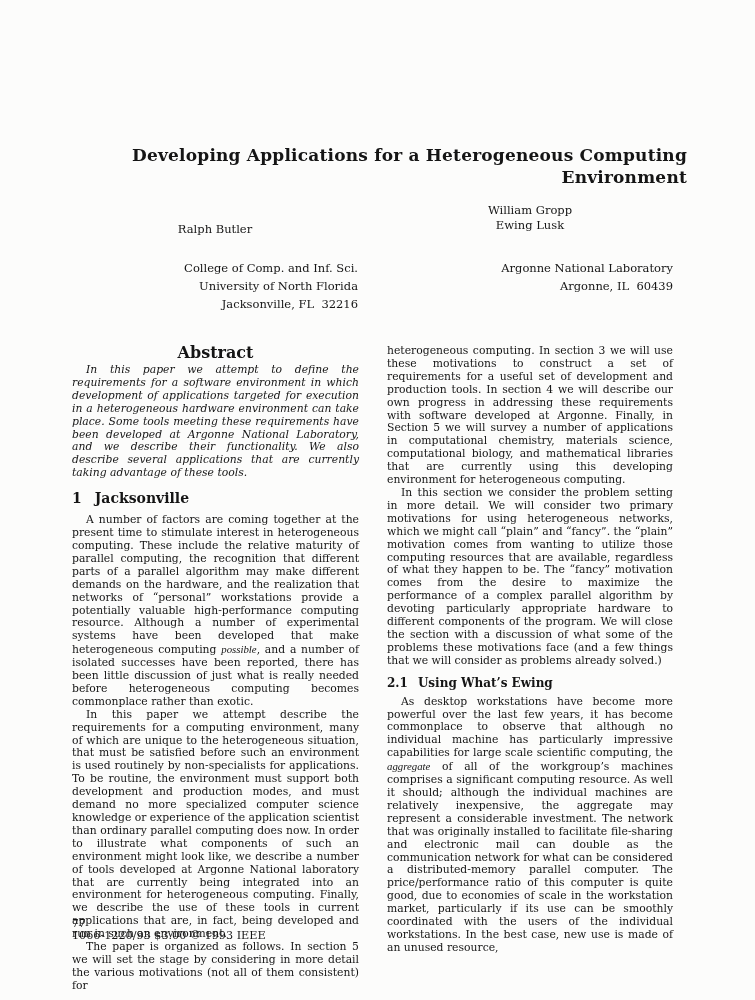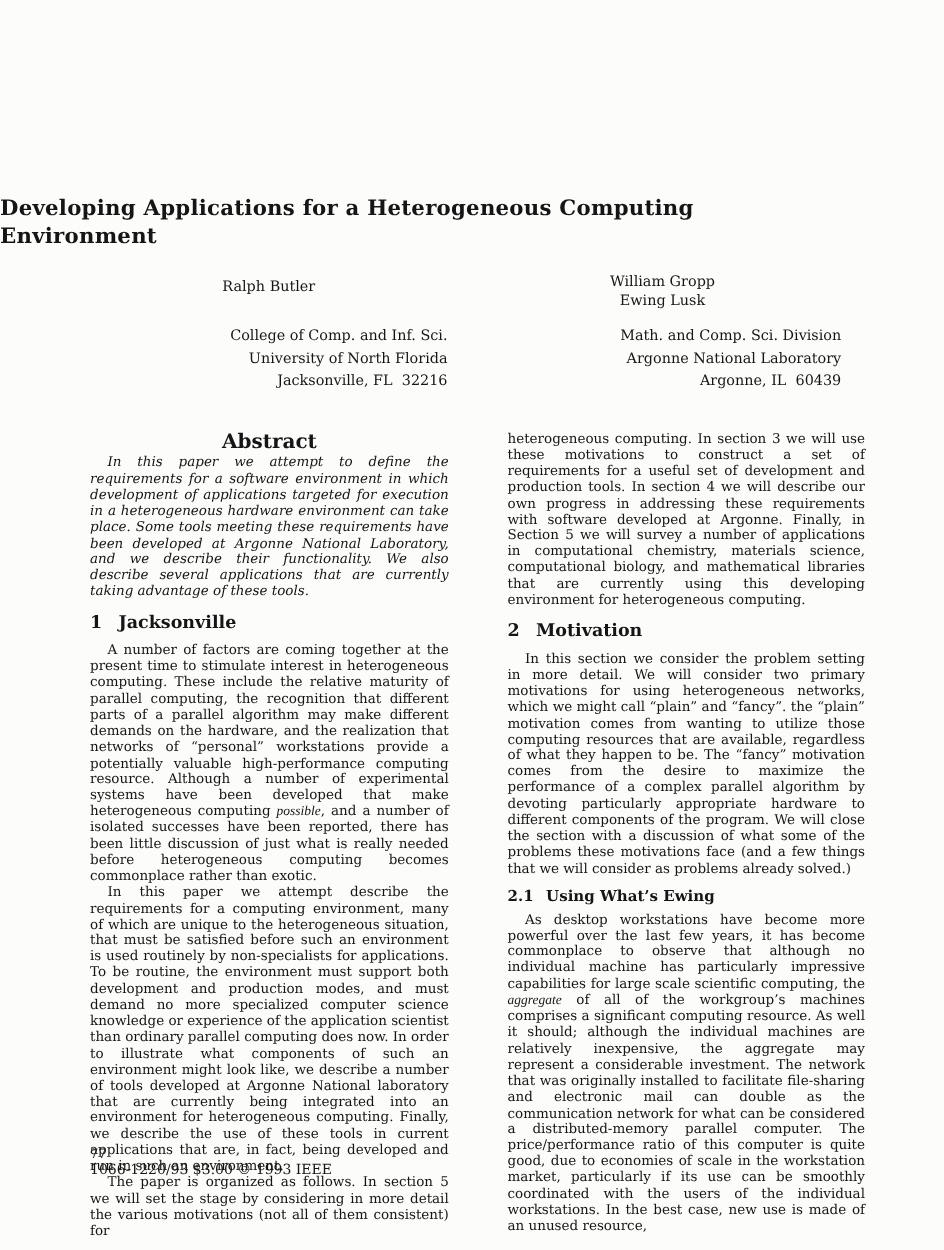--- a/index.html
+++ b/index.html
@@ -5,49 +5,49 @@
   html,body { margin:0; padding:0; background:#ffffff; }
   .page {
     position:relative;
     width:755px; height:1000px;
     background:#fcfcfb;
     font-family:"DejaVu Serif","Liberation Serif",serif;
     color:#151515;
     overflow:hidden;
   }
   .title {
-    position:absolute; top:156px; left:0; width:687px;
-    text-align:left;
+    position:absolute; top:144px; left:0; width:687px;
+    text-align:right;
   }
   .title-inner {
     display:inline-block; max-width:560px;
     font-size:17px; font-weight:bold; line-height:22px;
     letter-spacing:0.2px;
   }
   .authors-right-names {
-    position:absolute; top:218px; left:387px; width:286px;
+    position:absolute; top:203px; left:387px; width:286px;
     text-align:center; font-size:11.5px; line-height:15px;
   }
   .author-left-name {
     position:absolute; top:222px; left:72px; width:286px;
     text-align:center; font-size:11.5px; line-height:15px;
   }
   .affil {
     position:absolute; top:259px; width:286px;
     text-align:right; font-size:11.5px; line-height:18px;
   }
   .affil-left { left:72px; }
   .affil-right { left:387px; }
   .col {
     position:absolute; top:345px; width:287px;
     font-size:10.8px; line-height:12.9px; text-align:justify;
     hyphens:auto;
   }
   .col-left { left:72px; }
-  .col-right { left:387px; width:286px;margin-left:19px; }
+  .col-right { left:387px; width:286px; }
   .abstract-heading {
     text-align:center; font-size:16px; font-weight:bold;
     margin:0 0 4px 0; line-height:15px;
   }
   .abstract-body { font-style:italic; }
   p.para { margin:0; text-indent:14px; }
   p.para-noindent { margin:0; text-indent:0; }
   .sec-heading {
     font-size:14px; font-weight:bold; line-height:17px;
     margin:10px 0 7px 0; text-align:left; text-indent:0;
@@ -86,43 +86,39 @@
     <div>Ralph Butler</div>
   </div>
 
   <div class="affil affil-left">
     <div>College of Comp. and Inf. Sci.</div>
     <div>University of North Florida</div>
     <div>Jacksonville, FL&nbsp;&nbsp;32216</div>
   </div>
 
   <div class="affil affil-right">
-    <div>Math. and Comp. Sci. Division</div>
     <div>Argonne National Laboratory</div>
     <div>Argonne, IL&nbsp;&nbsp;60439</div>
   </div>
 
   <div class="col col-left">
     <div class="abstract-heading">Abstract</div>
     <p class="para abstract-body">In this paper we attempt to define the requirements for a software environment in which development of applications targeted for execution in a heterogeneous hardware environment can take place. Some tools meeting these requirements have been developed at Argonne National Laboratory, and we describe their functionality. We also describe several applications that are currently taking advantage of these tools.</p>
 
     <div class="sec-heading">
       <span class="sec-num">1</span><span>Jacksonville</span>
     </div>
     <p class="para"><span>A number of factors are coming together at the present time to stimulate interest in heterogeneous computing. These include the relative maturity of parallel computing, the recognition that different parts of a parallel algorithm may make different demands on the hardware, and the realization that networks of “personal” workstations provide a potentially valuable high-performance computing resource. Although a number of experimental systems have been developed that make heterogeneous computing </span><span class="em">possible</span><span>, and a number of isolated successes have been reported, there has been little discussion of just what is really needed before heterogeneous computing becomes commonplace rather than exotic.</span></p>
     <p class="para">In this paper we attempt describe the requirements for a computing environment, many of which are unique to the heterogeneous situation, that must be satisfied before such an environment is used routinely by non-specialists for applications. To be routine, the environment must support both development and production modes, and must demand no more specialized computer science knowledge or experience of the application scientist than ordinary parallel computing does now. In order to illustrate what components of such an environment might look like, we describe a number of tools developed at Argonne National laboratory that are currently being integrated into an environment for heterogeneous computing. Finally, we describe the use of these tools in current applications that are, in fact, being developed and run in such an environment.</p>
     <p class="para">The paper is organized as follows. In section 5 we will set the stage by considering in more detail the various motivations (not all of them consistent) for</p>
   </div>
 
   <div class="col col-right">
     <p class="para-noindent">heterogeneous computing. In section 3 we will use these motivations to construct a set of requirements for a useful set of development and production tools. In section 4 we will describe our own progress in addressing these requirements with software developed at Argonne. Finally, in Section 5 we will survey a number of applications in computational chemistry, materials science, computational biology, and mathematical libraries that are currently using this developing environment for heterogeneous computing.</p>
 
-    <div class="sec-heading">
-      <span class="sec-num">2</span><span>Motivation</span>
-    </div>
     <p class="para">In this section we consider the problem setting in more detail. We will consider two primary motivations for using heterogeneous networks, which we might call “plain” and “fancy”. the “plain” motivation comes from wanting to utilize those computing resources that are available, regardless of what they happen to be. The “fancy” motivation comes from the desire to maximize the performance of a complex parallel algorithm by devoting particularly appropriate hardware to different components of the program. We will close the section with a discussion of what some of the problems these motivations face (and a few things that we will consider as problems already solved.)</p>
 
     <div class="subsec-heading">
       <span class="sec-num">2.1</span><span>Using What’s Ewing</span>
     </div>
     <p class="para"><span>As desktop workstations have become more powerful over the last few years, it has become commonplace to observe that although no individual machine has particularly impressive capabilities for large scale scientific computing, the </span><span class="em">aggregate</span><span> of all of the workgroup’s machines comprises a significant computing resource. As well it should; although the individual machines are relatively inexpensive, the aggregate may represent a considerable investment. The network that was originally installed to facilitate file-sharing and electronic mail can double as the communication network for what can be considered a distributed-memory parallel computer. The price/performance ratio of this computer is quite good, due to economies of scale in the workstation market, particularly if its use can be smoothly coordinated with the users of the individual workstations. In the best case, new use is made of an unused resource,</span></p>
   </div>
 
   <div class="page-number">77</div>
   <div class="footer-copyright">1066-1220/93 $3.00 © 1993 IEEE</div>

